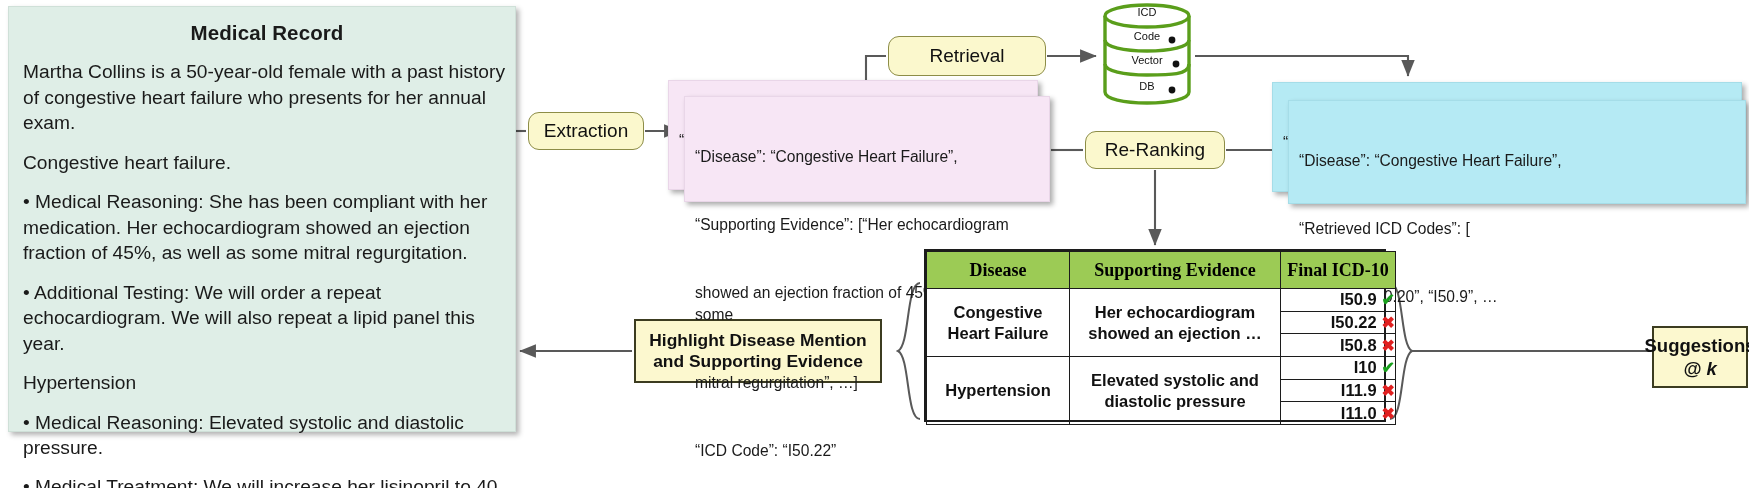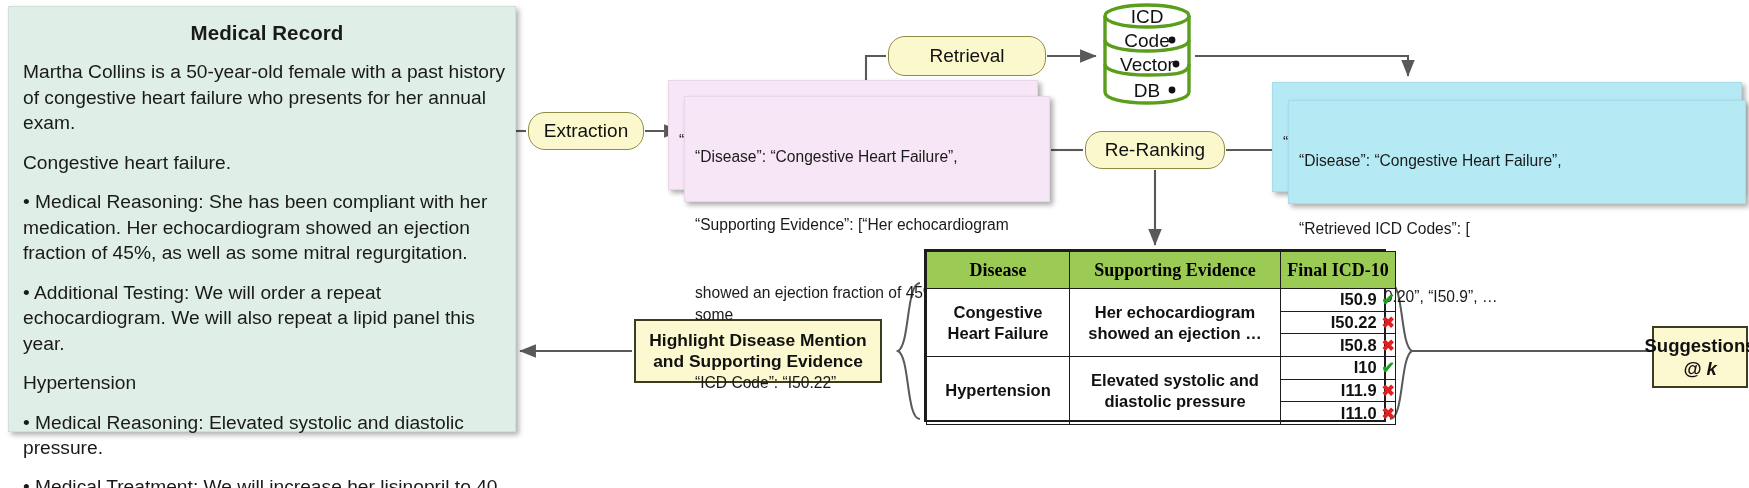--- a/index.html
+++ b/index.html
@@ -26,21 +26,21 @@
     font-size:19.2px;line-height:25.5px;margin:0 0 14px 0;
   }
   #medical-record .mr-p.tight{margin-bottom:13px;}
 
   
   .ynode{
     background:#fbf8cd;border:1px solid #9a9a4a;
     display:flex;align-items:center;justify-content:center;
     text-align:center;font-size:19px;color:#111;
   }
-  .ynode.round{border-radius:17px;border:1.5px solid #8d8d47;}
+  .ynode.round{border-radius:11px;border:1.5px solid #8d8d47;}
   .ynode.sq{border:2px solid #3c3c20;background:#fcf8cf;font-weight:bold;}
 
   #extraction-node{left:528px;top:112px;width:116px;height:38px;}
   #retrieval-node{left:888px;top:36px;width:158px;height:40px;}
   #reranking-node{left:1085px;top:131px;width:140px;height:38px;}
   #highlight-node{left:634px;top:319px;width:248px;height:64px;
     flex-direction:column;line-height:21px;font-size:17.4px;padding:16px 6px;}
   #suggestions-node{left:1652px;top:326px;width:96px;height:62px;
     flex-direction:column;line-height:23px;font-size:18.5px;}
   #suggestions-node .sg-k{font-style:italic;}
@@ -59,21 +59,21 @@
   #extract-card-front{left:684px;top:96px;width:366px;height:106px;}
   #retrieved-card-back{left:1272px;top:82px;width:470px;height:110px;}
   #retrieved-card-front{left:1288px;top:100px;width:458px;height:104px;}
 
   .card-line{display:block;}
 
   
   #icd-db{left:1100px;top:2px;width:94px;height:104px;}
   #icd-db .db-label{
     position:absolute;left:0;width:100%;text-align:center;
-    font-size:19px;color:#111;
+    font-size:11px;color:#111;
   }
 
   
   #results-table{
     left:924px;top:249px;width:462px;height:173px;
     border:2px solid #1c1c1c;background:#fff;
   }
   .tbl{width:100%;height:100%;border-collapse:collapse;table-layout:fixed;}
   .tbl th{
     background:#9ccb55;border:1.6px solid #1c1c1c;
@@ -171,20 +171,21 @@
   <span class="sg-k">@ k</span>
 </div>
 
 <div class="abs card pink" id="extract-card-back">
   <span class="card-line">“Disease”: “Hypertension”,</span>
 </div>
 <div class="abs card pink" id="extract-card-front">
   <span class="card-line">“Disease”: “Congestive Heart Failure”,</span>
   <span class="card-line">“Supporting Evidence”: [“Her echocardiogram</span>
   <span class="card-line">showed an ejection fraction of 45%, as well as some</span>
+  <span class="card-line">mitral regurgitation”, …]</span>
   <span class="card-line">“ICD Code”: “I50.22”</span>
 </div>
 
 <div class="abs card cyan" id="retrieved-card-back">
   <span class="card-line">“Disease”: “Hypertension”,</span>
 </div>
 <div class="abs card cyan" id="retrieved-card-front">
   <span class="card-line">“Disease”: “Congestive Heart Failure”,</span>
   <span class="card-line">“Retrieved ICD Codes”: [</span>
   <span class="card-line">“I50.22” , “I50.20”, “I50.9”, …</span>

